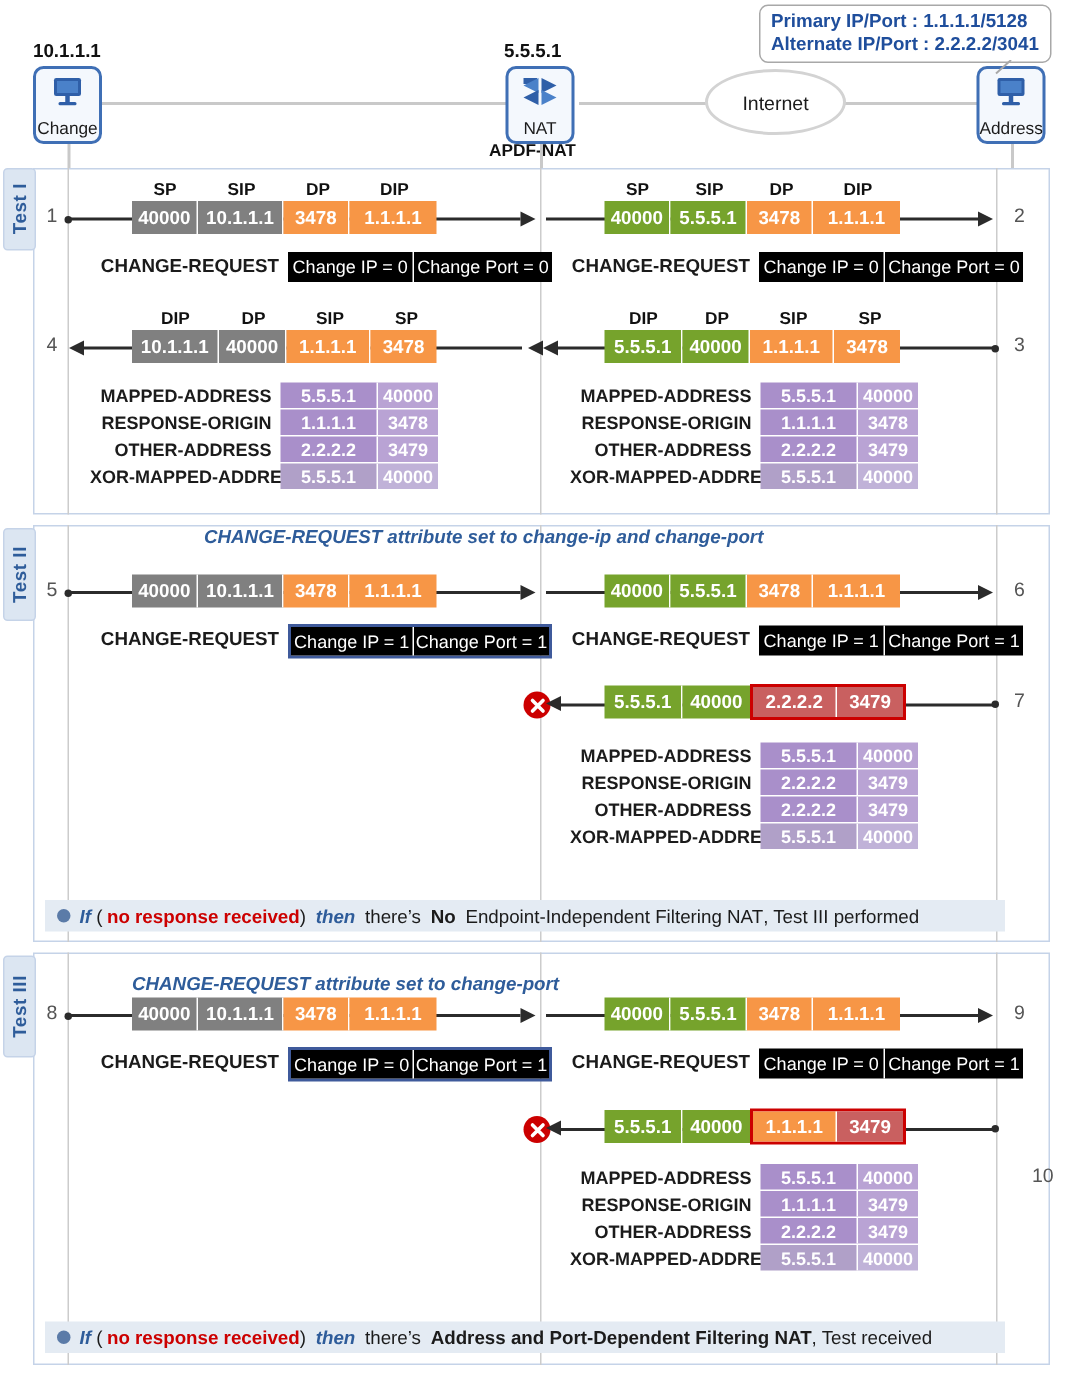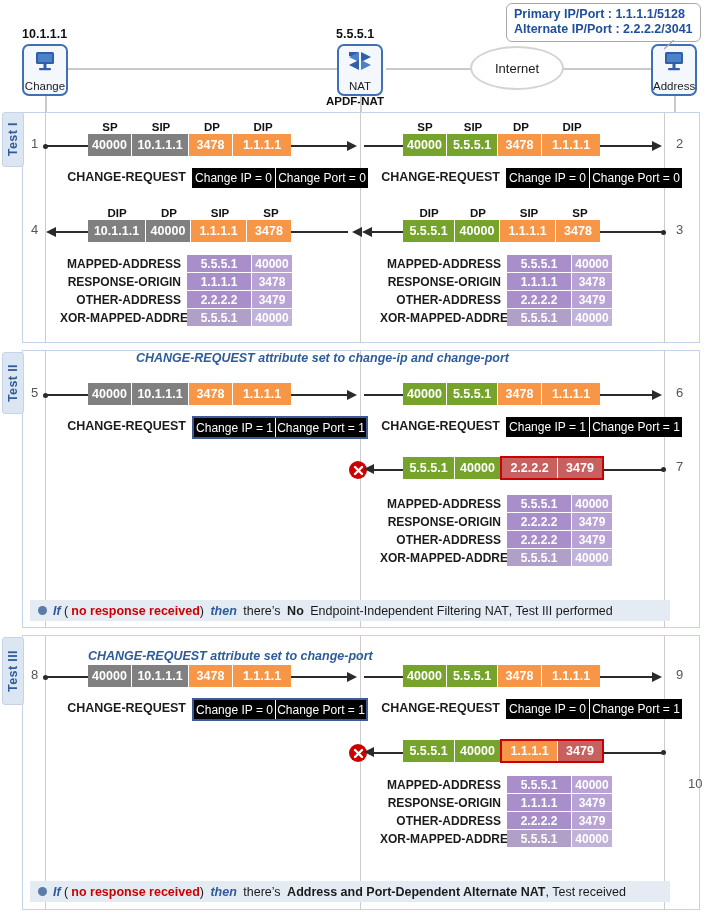--- a/index.html
+++ b/index.html
@@ -546,17 +546,17 @@
   <div class="concl" style="left:30px;top:881px;width:640px;">
     <span class="bullet"></span>
     <i>If</i>
       <span class="t">&nbsp;(</span>
       <span class="red">no response received</span>
       <span class="t">)&nbsp;</span>
       <i>then</i>
       <span class="t">&nbsp;</span>
       <span>there’s</span>
       <span class="t">&nbsp;</span>
-      <b>Address and Port-Dependent Alternate NAT</b>
+      <b>Address and Port-Dependent Filtering NAT</b>
       <span>, Test received</span>
   </div>
 
 </div>
 
 </body></html>

